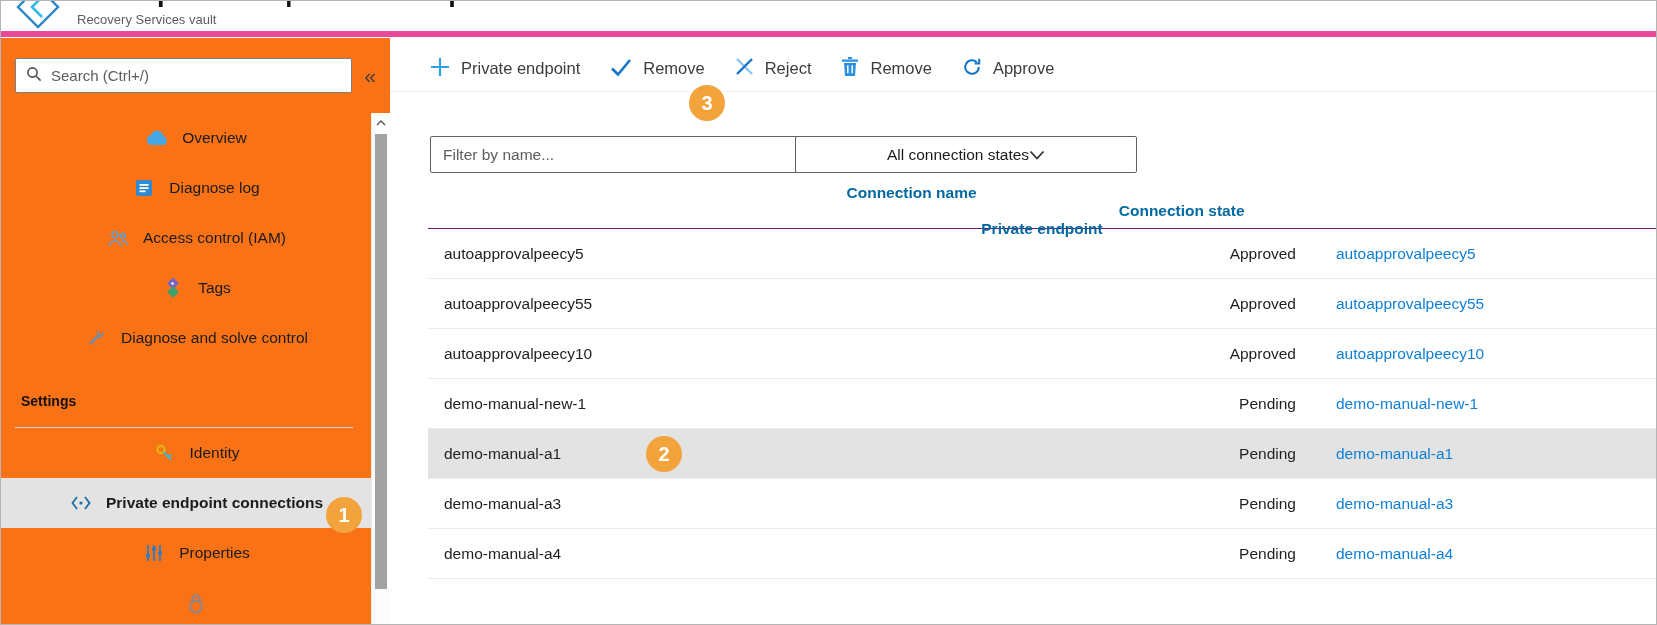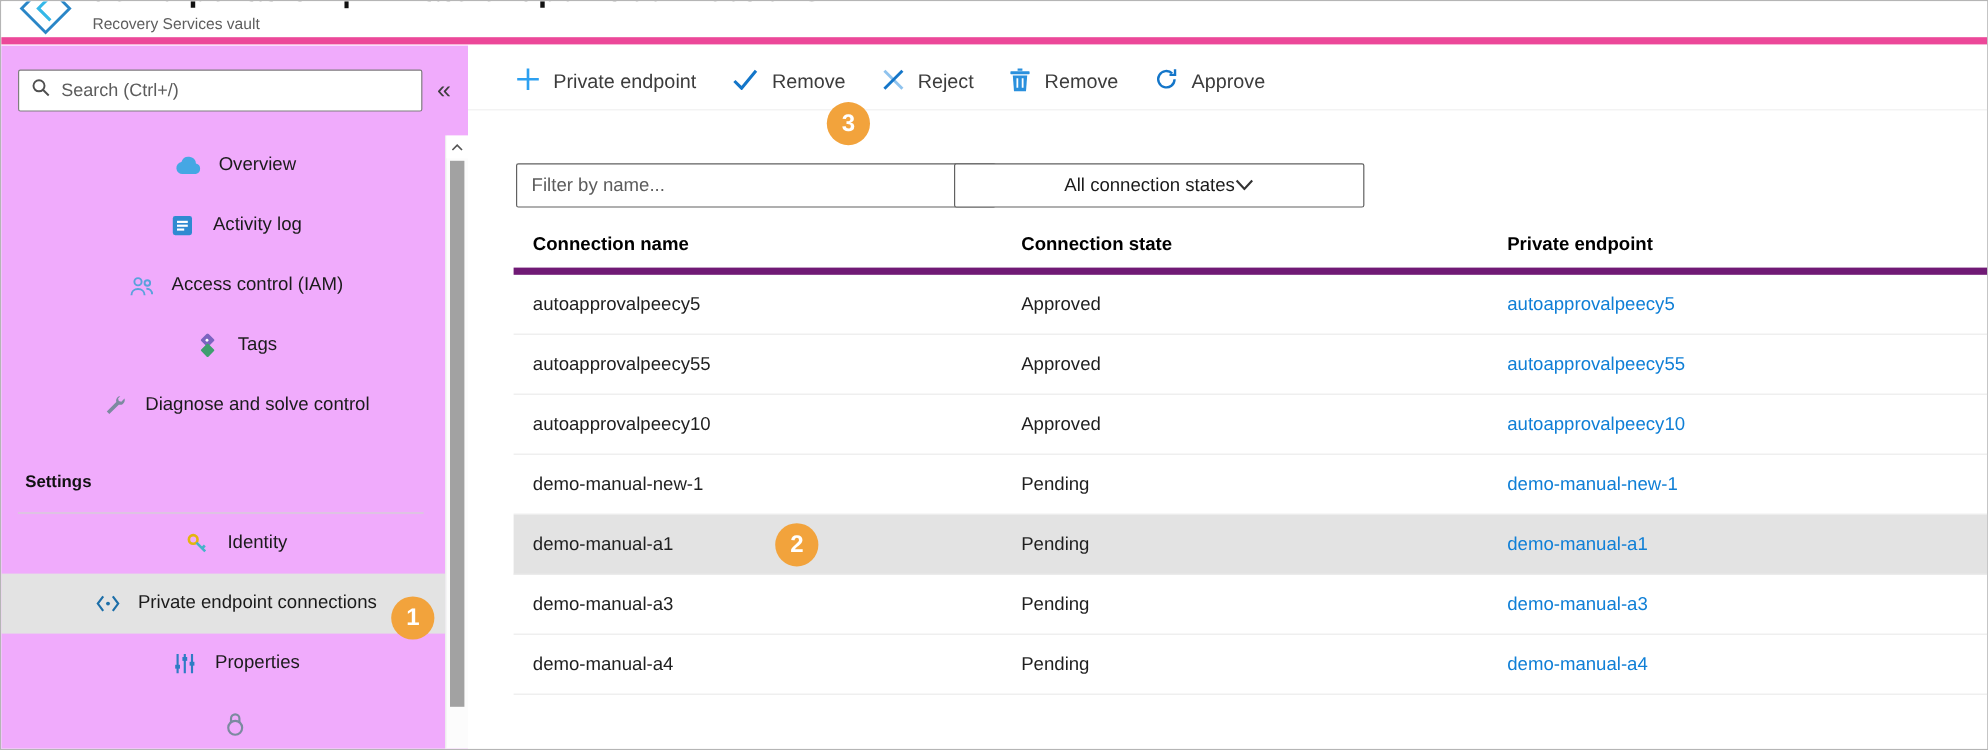--- a/index.html
+++ b/index.html
@@ -9,35 +9,35 @@
 
   
   .header { position:absolute; top:0; left:0; right:0; height:36px;
             border-bottom:6px solid #ec4899; overflow:hidden; background:#fff;text-align:right; }
   .vault-icon { position:absolute; left:14px; top:-17px; }
   .page-title { position:absolute; left:74px; top:-24px; font-size:27px; font-weight:bold;
                 color:#111; white-space:nowrap; letter-spacing:.2px; }
   .page-subtitle { position:absolute; left:76px; top:11px; font-size:13px; color:#5e5e5e; }
 
   
-  .sidebar { position:absolute; top:37px; left:0; width:389px; bottom:0; background:#f0abfc; }
+  .sidebar { position:absolute; top:37px; left:0; width:389px; bottom:0; background:#f97316; }
   .search-box { position:absolute; top:20px; left:14px; width:337px; height:35px;
                 border:1px solid #7e7e7e; border-radius:2px; background:#fff;
                 display:flex; align-items:center; gap:9px; padding:0 10px; }
   .search-input { border:none; outline:none; flex:1; font-size:15px; color:#222;
                   font-family:inherit; background:transparent; }
   .search-input::placeholder { color:#5c5c5c; }
   .collapse-btn { position:absolute; top:24px; right:8px; width:24px; height:28px;
                   background:none; border:none; font-size:21px; color:#3d3d3d; cursor:pointer;
                   font-family:inherit; line-height:26px; }
 
   .nav { position:absolute; top:75px; left:0; right:19px; }
   .nav-item { height:50px; display:flex; align-items:center; padding-left:20px; gap:13px;
               font-size:15.5px; color:#1b1b1b; cursor:pointer;justify-content:center; }
-  .nav-item.selected { background:var(--selected_bg,#e3e3e3); font-weight:normal; }
+  .nav-item.selected { background:var(--selected_bg,#e3e3e3); font-weight:bold; }
   .nav-icon { width:24px; display:flex; justify-content:center; align-items:center; }
   .nav-section { margin:30px 0 0 20px; font-size:14px; font-weight:bold; color:#111; height:18px; }
   .nav-divider { height:1px; background:#d2d2d2; margin:16px 18px 0 14px; }
 
   .v-scrollbar { position:absolute; top:75px; right:0; width:19px; bottom:0;
                  background:#fcfcfc; border-left:1px solid #ececec; }
   .scroll-up { height:19px; display:flex; align-items:center; justify-content:center;
                cursor:pointer; background:#fff; }
   .scroll-thumb { position:absolute; top:21px; left:3px; right:3px; height:455px;
                   background:#a2a2a2; cursor:grab; }
@@ -54,27 +54,27 @@
   .filter-input { position:absolute; left:0; top:0; width:400px; height:37px;
                   border:1px solid #616161; border-radius:2px; font-size:15.5px;
                   padding:0 12px; font-family:inherit; color:#222; }
   .filter-input::placeholder { color:#5c5c5c; }
   .state-dropdown { position:absolute; left:365px; top:0; width:342px; height:37px;
                     border:1px solid #616161; border-radius:2px; background:#fff;
                     display:flex; align-items:center; justify-content:center;
                     padding:0 16px; font-size:15.5px; color:#1b1b1b; cursor:pointer; }
 
   .table { position:absolute; top:146px; left:38px; right:0; font-size:15.5px; }
-  .t-head { display:flex; align-items:center; height:45px; font-weight:bold; color:#000000;
-            border-bottom:6px solid #701a75; }
+  .t-head { display:flex; align-items:center; height:45px; font-weight:bold; color:#0369a1;
+            border-bottom:1px solid #701a75;flex-direction:column; }
   .t-row  { display:flex; align-items:center; height:50px; border-bottom:1px solid #ececeb;
-            color:#1f1f1f; cursor:pointer; }
+            color:#1f1f1f; cursor:pointer;gap:40px; }
   .t-row.selected { background:var(--selected_bg,#e3e3e3); }
   .col-name { width:423px; padding-left:16px; }
-  .col-state { width:405px; }
+  .col-state { width:405px;text-align:right; }
   .col-endpoint { flex:1; }
   .link { color:var(--link,#0f7fd6); text-decoration:none; cursor:pointer; }
 
   
   .callout { position:absolute; width:36px; height:36px; border-radius:50%;
              background:var(--badge,#f2a33c); color:#fff; font-size:20px; font-weight:bold;
              display:flex; align-items:center; justify-content:center; z-index:10; }
 </style>
 </head>
 <body>
@@ -118,21 +118,21 @@
 
       <div class="nav-item">
         <span class="nav-icon">
           <svg width="18" height="18" viewBox="0 0 18 18">
             <rect x="1" y="1" width="16" height="16" rx="2" fill="#2f8ad1"></rect>
             <rect x="4.5" y="5" width="9" height="1.8" fill="#fff"></rect>
             <rect x="4.5" y="8.2" width="9" height="1.8" fill="#fff"></rect>
             <rect x="4.5" y="11.4" width="6" height="1.8" fill="#fff"></rect>
           </svg>
         </span>
-        <span class="nav-label">Activity log</span>
+        <span class="nav-label">Diagnose log</span>
       </div>
 
       <div class="nav-item">
         <span class="nav-icon">
           <svg width="20" height="17" viewBox="0 0 20 17" fill="none" stroke="#5aa2dc" stroke-width="1.6">
             <circle cx="7" cy="4.8" r="3"></circle>
             <path d="M1.5 16c0-3.2 2.5-5.2 5.5-5.2s5.5 2 5.5 5.2"></path>
             <circle cx="14.8" cy="5.8" r="2.3"></circle>
             <path d="M14 10.6c2.7-.2 4.8 1.7 4.8 4.6"></path>
           </svg>

